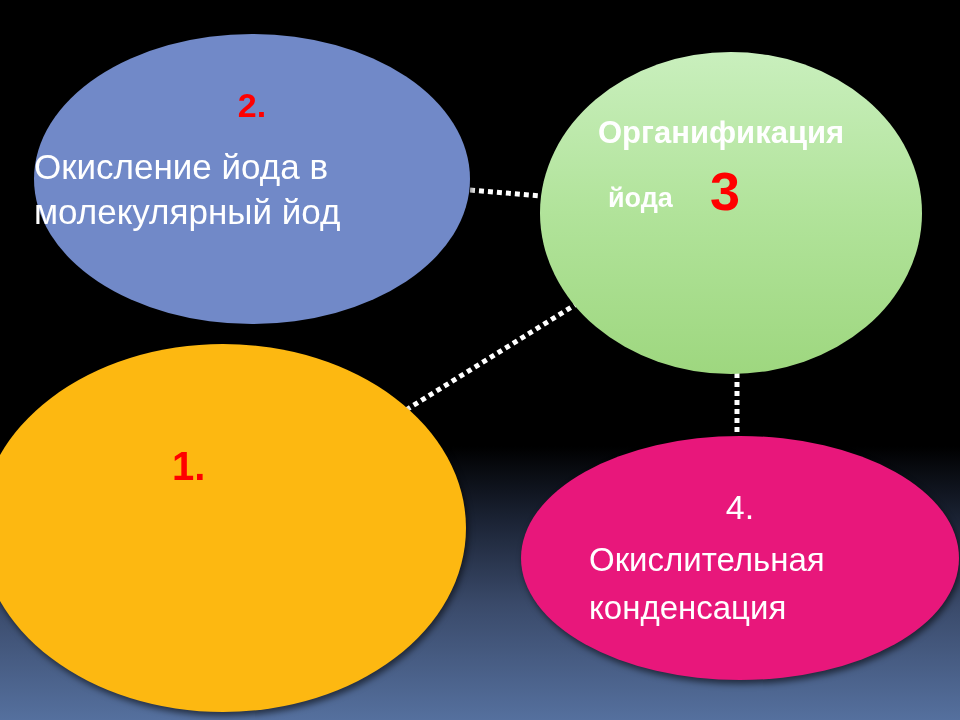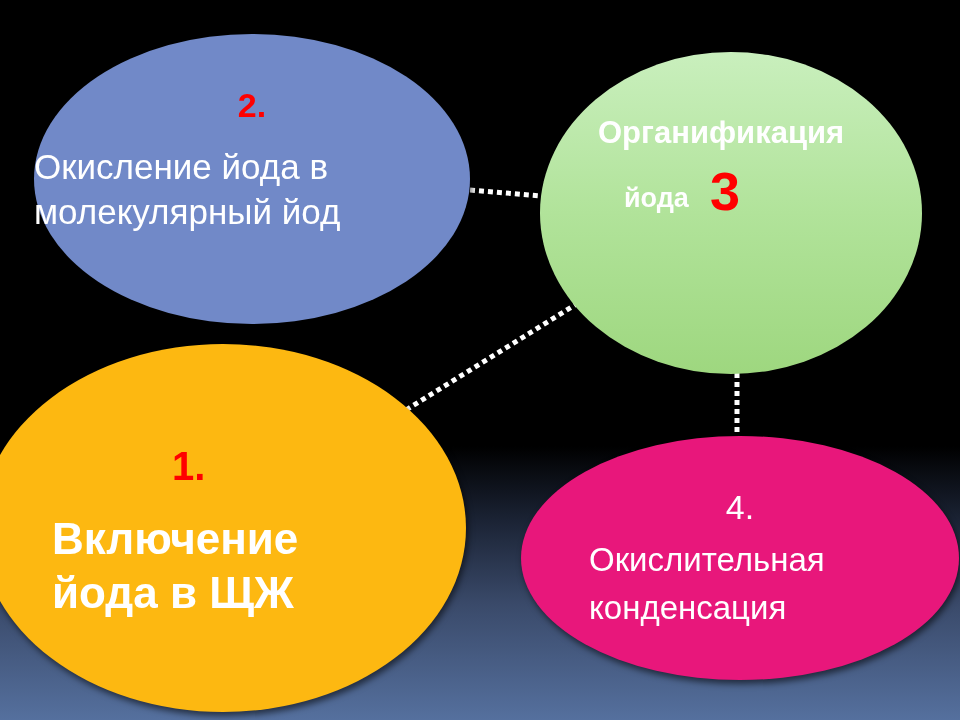--- a/index.html
+++ b/index.html
@@ -16,21 +16,21 @@
     .num { position: absolute; color: #ff0000; font-weight: bold; }
     .txt { position: absolute; color: #ffffff; white-space: nowrap; }
 
     #node2 { left: 34px; top: 34px; width: 436px; height: 290px; background: #7189c8; }
     #node2 .num { left: 0; width: 436px; text-align: center; top: 52px; font-size: 34px; }
     #node2 .txt { left: 0; width: 436px; top: 110px; font-size: 35px; line-height: 45px; white-space: normal; }
 
     #node3 { left: 540px; top: 52px; width: 382px; height: 322px;
       background: linear-gradient(to bottom, #c9efbd 0%, #b1e39a 50%, #9ed77f 100%); box-shadow: none; }
     #node3 .t1 { left: 58px; top: 63px; font-size: 31px; font-weight: bold; }
-    #node3 .t2 { left: 84px; top: 131px; font-size: 27px; font-weight: bold; }
+    #node3 .t2 { left: 68px; top: 131px; font-size: 27px; font-weight: bold; }
     #node3 .num { left: 170px; top: 108px; font-size: 54px; }
 
     #node1 { left: -20px; top: 344px; width: 486px; height: 368px; background: #fdb811; }
     #node1 .num { left: 192px; top: 100px; font-size: 40px; }
     #node1 .txt { left: 72px; top: 168px; font-size: 44px; font-weight: bold; line-height: 54px; white-space: normal; width: 320px; }
 
     #node4 { left: 521px; top: 436px; width: 438px; height: 244px; background: #e8177b; }
     #node4 .num-white { position: absolute; color: #fff; left: 0; width: 438px; text-align: center; top: 52px; font-size: 34px; }
     #node4 .txt { left: 68px; top: 100px; font-size: 33px; line-height: 48px; white-space: normal; width: 320px; }
   </style>
@@ -49,19 +49,18 @@
 </div>
 
 <div id="node3" class="node">
   <div class="txt t1">Органификация</div>
   <div class="txt t2">йода</div>
   <div class="num">3</div>
 </div>
 
 <div id="node1" class="node">
   <div class="num">1.</div>
-  <div class="txt">Включение йода в ЩЖ</div>
 </div>
 
 <div id="node4" class="node">
   <div class="num-white">4.</div>
   <div class="txt">Окислительная конденсация</div>
 </div>
 
 </body></html>

